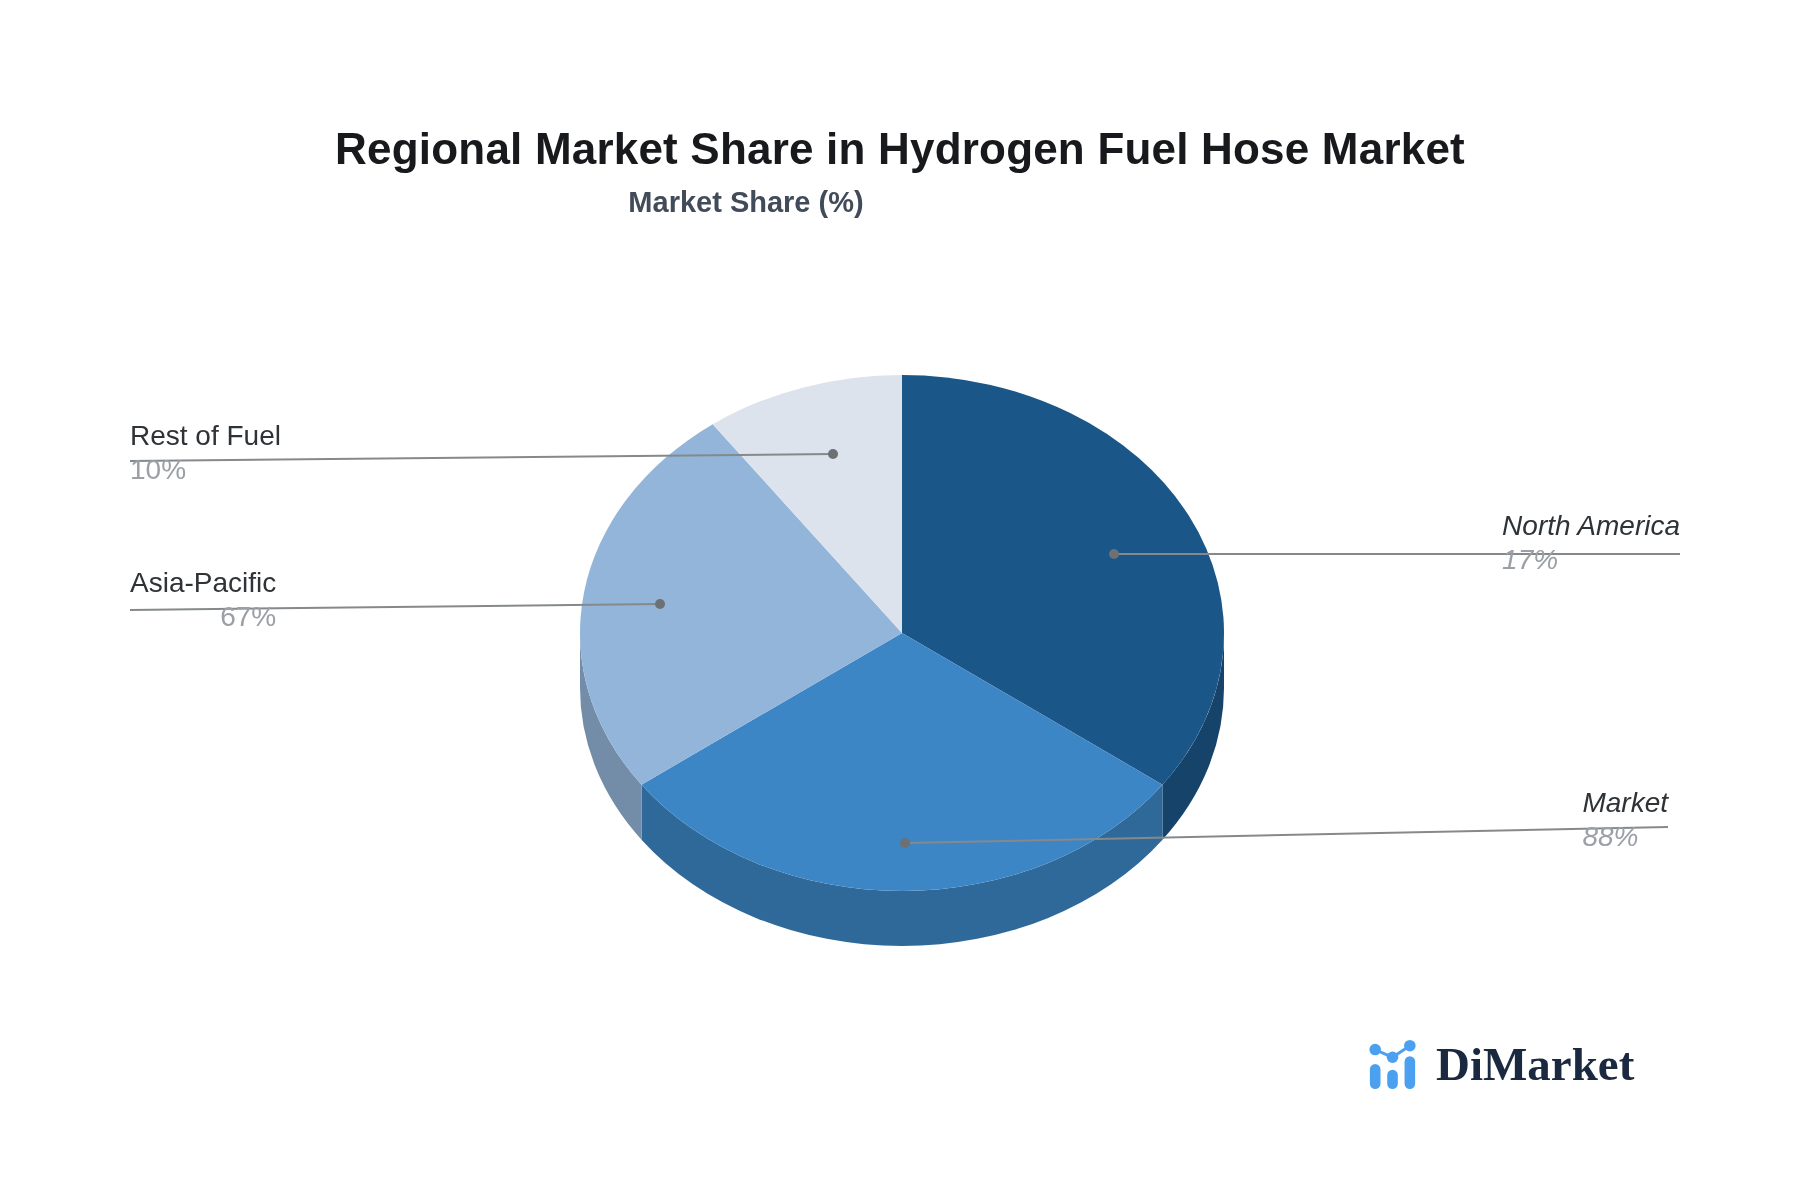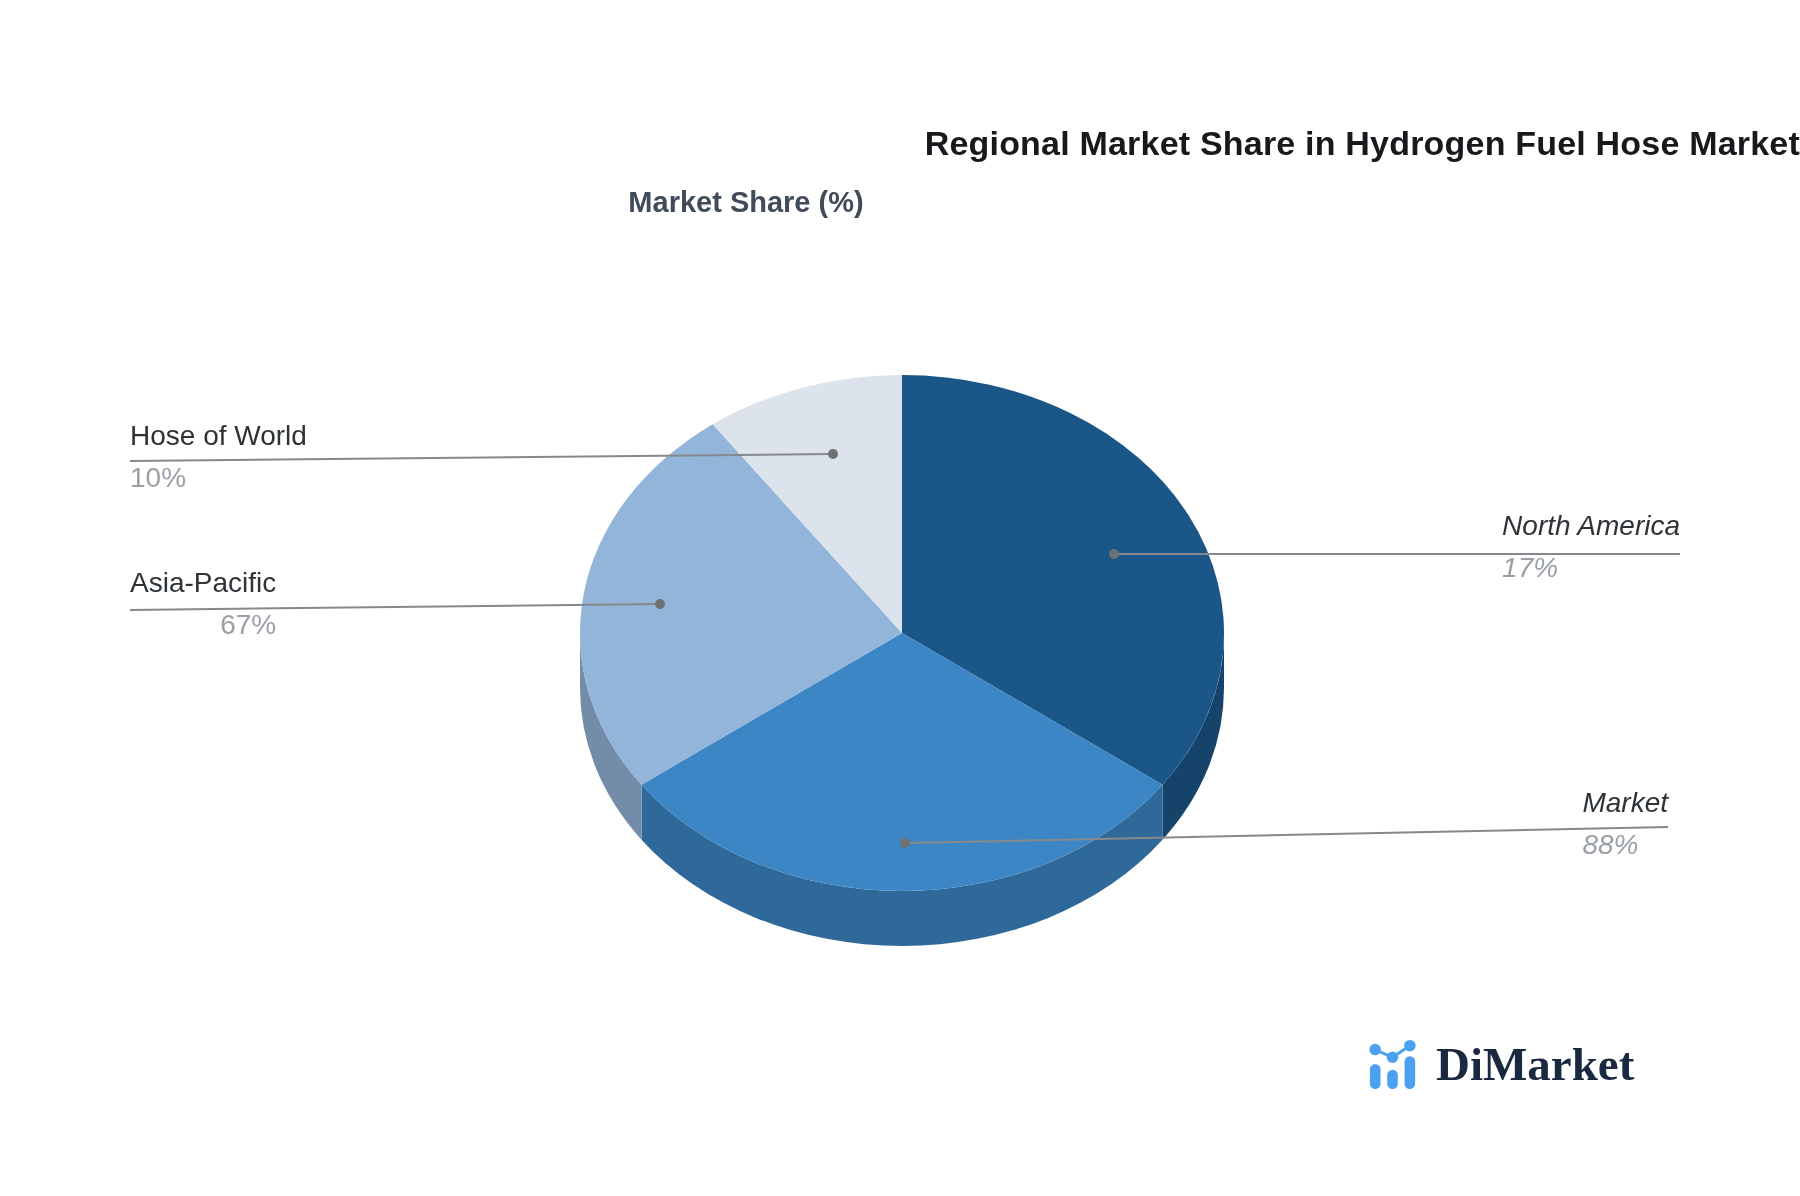--- a/index.html
+++ b/index.html
@@ -5,36 +5,36 @@
   html,body{margin:0;padding:0;background:#ffffff;}
   #canvas{
     position:relative;
     width:1800px;height:1196px;
     background:#ffffff;
     overflow:hidden;
     font-family:"Liberation Sans", sans-serif;
   }
   .chart-title{
     position:absolute;top:124px;left:0;width:1800px;
-    text-align:right;
-    font-size:34px;font-weight:700;color:#17191c;
+    text-align:center;
+    font-size:44px;font-weight:700;color:#17191c;
     letter-spacing:0.2px;
   }
   .chart-subtitle{
     position:absolute;top:186px;left:0;width:1492px;
     text-align:center;
     font-size:29px;font-weight:700;color:#414b59;
   }
   #pie-svg{position:absolute;left:0;top:0;}
   .pie-label{position:absolute;}
   .pie-label .lbl{
     font-size:28px;color:#2e3338;line-height:32px;white-space:nowrap;
   }
   .pie-label .pct{
-    font-size:28px;color:#9aa0a6;line-height:32px;margin-top:10px;white-space:nowrap;
+    font-size:28px;color:#9aa0a6;line-height:32px;margin-top:2px;white-space:nowrap;
   }
   .pie-label.align-right{text-align:left;font-style:italic;}
   .label-rest-of-world{left:130px;top:420px;}
   .label-asia-pacific{left:130px;top:567px;text-align:right;}
   .label-north-america{right:120px;top:510px;}
   .label-europe{right:132px;top:787px;}
   .brand{
     position:absolute;left:1364px;top:1038px;
     display:flex;align-items:center;gap:14px;
   }
@@ -80,21 +80,21 @@
     <div class="lbl">Market</div>
     <div class="pct">88%</div>
   </div>
 
   <div class="pie-label label-asia-pacific">
     <div class="lbl">Asia-Pacific</div>
     <div class="pct">67%</div>
   </div>
 
   <div class="pie-label label-rest-of-world">
-    <div class="lbl">Hose of World</div>
+    <div class="lbl">Rest of Fuel</div>
     <div class="pct">10%</div>
   </div>
 
   <div class="brand">
     <svg width="58" height="52" viewBox="0 0 60 54">
       <g id="brand-icon">
           <polyline points="11.5,12 29.5,20 47.5,8" fill="none" stroke="#4ba1f0" stroke-width="3"></polyline>
           <rect x="6" y="27" width="11" height="26" rx="5.5" fill="#4ba1f0"></rect>
           <rect x="24" y="33" width="11" height="20" rx="5.5" fill="#4ba1f0"></rect>
           <rect x="42" y="19" width="11" height="34" rx="5.5" fill="#4ba1f0"></rect>

